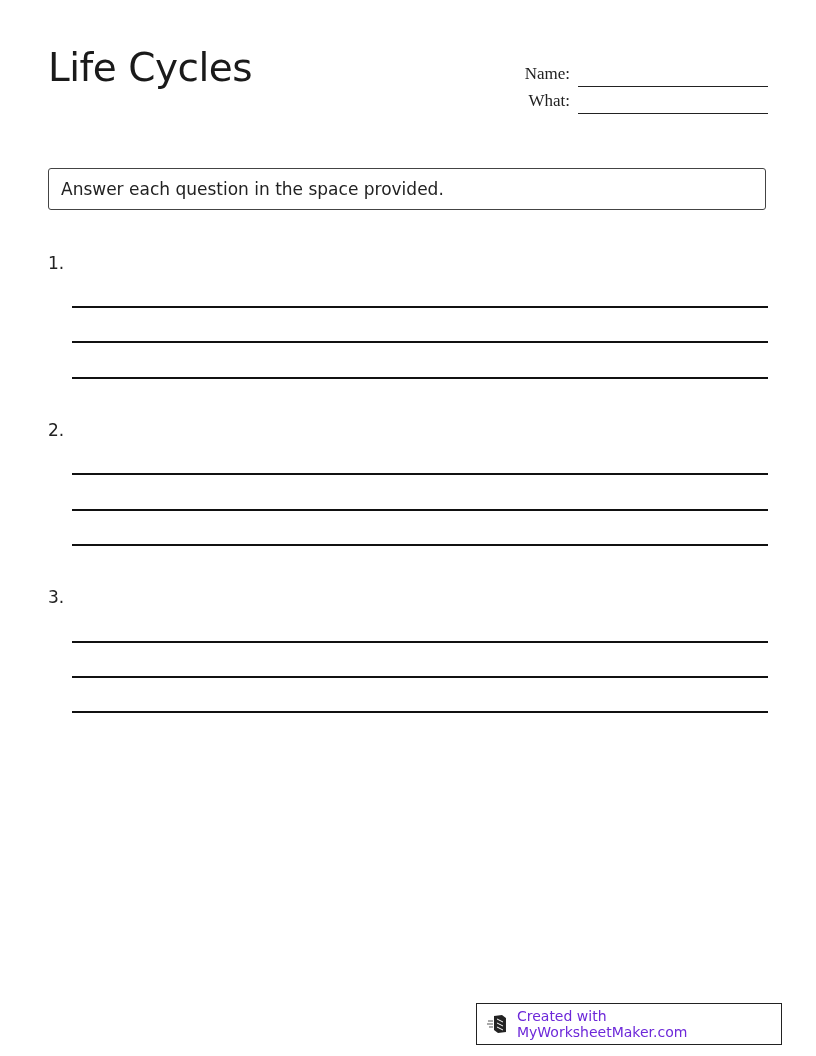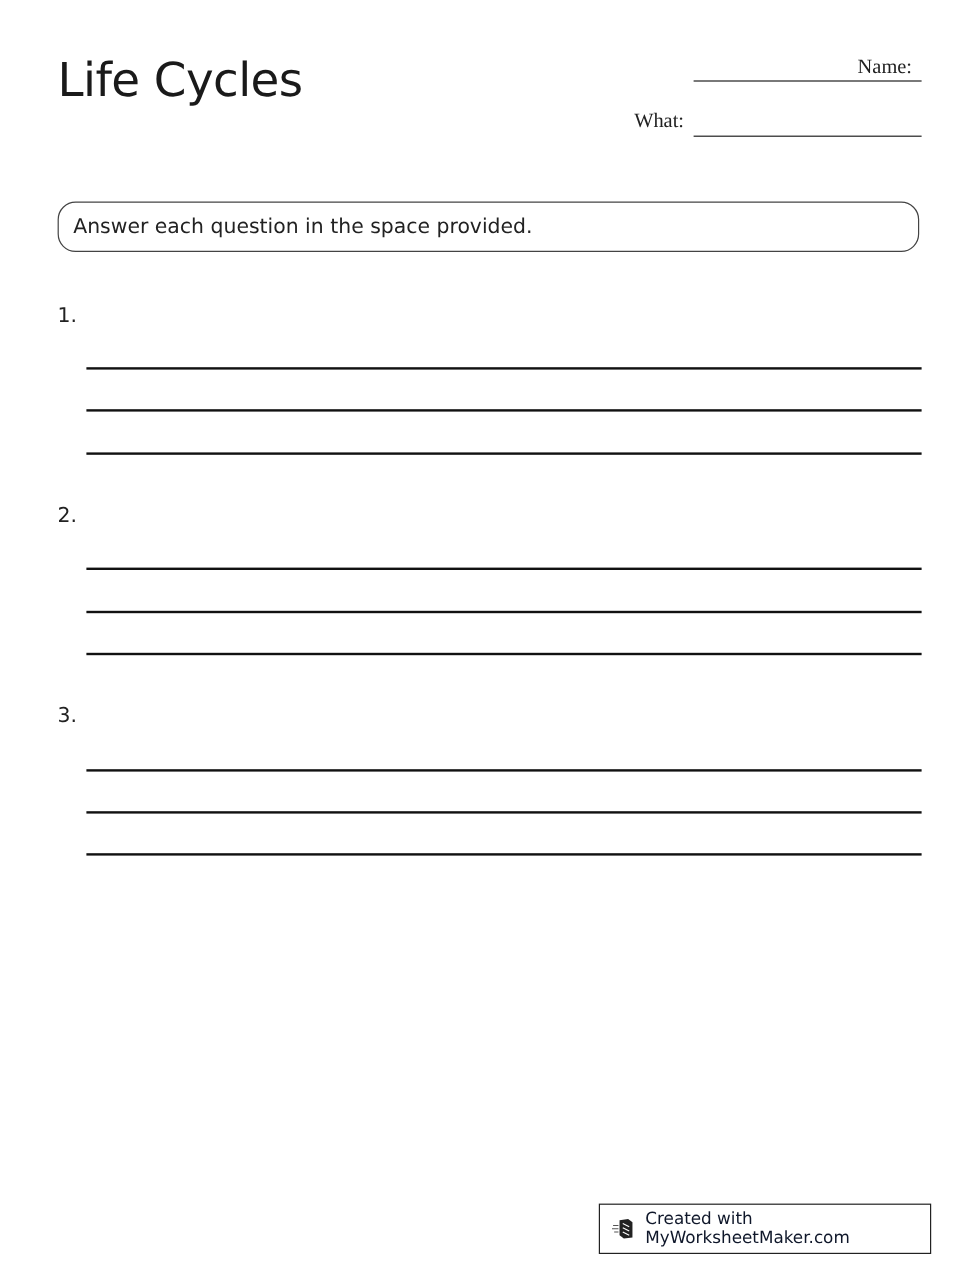--- a/index.html
+++ b/index.html
@@ -4,34 +4,34 @@
   <style>
     html, body { margin: 0; padding: 0; background: #ffffff; }
     body { width: 816px; height: 1056px; position: relative; overflow: hidden;
            font-family: "DejaVu Sans", sans-serif; color: #222; }
     .title { position: absolute; left: 48px; top: 48px; font-size: 39px; font-weight: normal;
              letter-spacing: -0.5px; color: #1a1a1a; margin: 0; line-height: 40px; }
     .field { position: absolute; right: 48px; display: flex; align-items: flex-end; }
     .field-label { font-family: "Liberation Serif", serif; font-size: 17px; color: #222;
                    margin-right: 8px; line-height: 20px; }
     .field-line { width: 190px; border-bottom: 1px solid #222; height: 1px; margin-bottom: -3px; }
-    .field.name { top: 46px; flex-direction: column; }
+    .field.name { top: 64px; }
     .field.date { top: 91px; }
     .instructions { position: absolute; left: 48px; top: 168px; width: 718px; height: 42px;
-                    border: 1.5px solid #444; border-radius: 15px; box-sizing: border-box;
+                    border: 1.5px solid #444; border-radius: 3px; box-sizing: border-box;
                     padding: 0 12px; display: flex; align-items: center;
                     font-size: 17px; color: #222; }
     .question { position: absolute; left: 48px; width: 720px; }
     .q-text { font-size: 17px; color: #222; display: flex; line-height: 22px; }
     .q-num { width: 31px; }
     .answer-line { position: absolute; left: 24px; width: 696px; height: 0;
                    border-top: 2px solid #111; }
-    .footer { position: absolute; left: 499px; top: 1003px; width: 277px; height: 42px;
+    .footer { position: absolute; left: 476px; top: 1003px; width: 306px; height: 42px;
               border: 1.5px solid #222; box-sizing: border-box; display: flex;
-              align-items: center; padding-left: 10px; font-size: 14px; color: #0f172a; }
+              align-items: center; padding-left: 10px; font-size: 14px; color: #6d28d9; }
     .footer-icon { width: 22px; height: 22px; margin-right: 8px; }
   </style>
 </head>
 <body>
 
 <h1 class="title">Life Cycles</h1>
 
 <div class="field name">
   <span class="field-label">Name:</span>
   <span class="field-line"></span>

